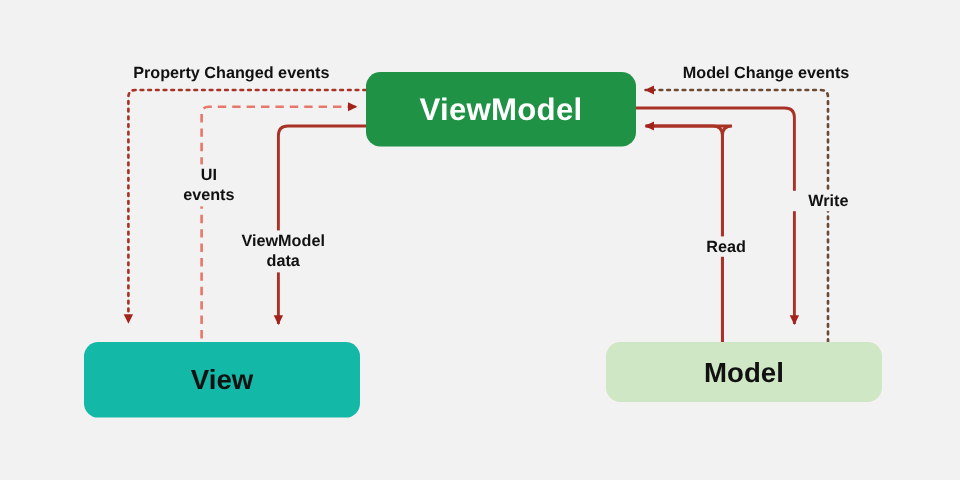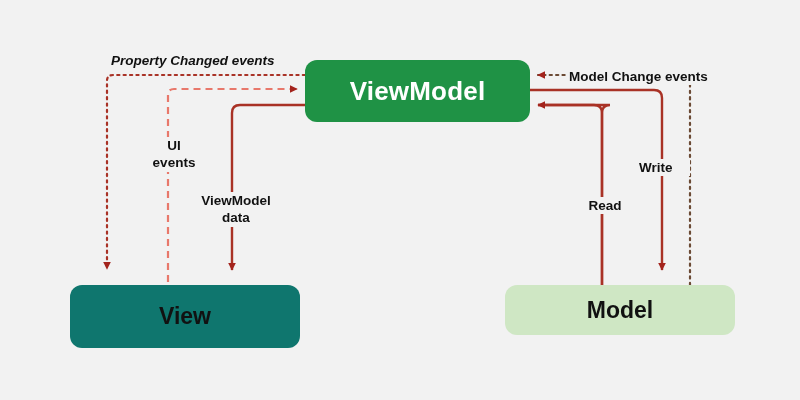--- a/index.html
+++ b/index.html
@@ -40,21 +40,21 @@
     color: #ffffff;
     font-size: 26px;
     font-weight: bold;
     letter-spacing: 0.2px;
   }
   .node-view {
     left: 70px;
     top: 285px;
     width: 230px;
     height: 63px;
-    background: #0f766e;
+    background: #14b8a6;
     color: #111111;
     font-size: 23px;
     font-weight: bold;
   }
   .node-model {
     left: 505px;
     top: 285px;
     width: 230px;
     height: 50px;
     background: #cfe7c4;
@@ -69,51 +69,49 @@
     font-weight: bold;
     line-height: 1.28;
     white-space: pre-line;
     background: #f2f2f2;
     padding: 0 3px;
   }
   .lbl-property-changed {
     left: 108px;
     top: 52px;
     text-align: left;
-    font-style: italic;
   }
   .lbl-model-change {
     left: 566px;
     top: 52px;
     text-align: left;
-    margin-top: 16px;
   }
   .lbl-ui-events {
     left: 145px;
     top: 137px;
     width: 52px;
     text-align: center;
   }
   .lbl-viewmodel-data {
     left: 194px;
     top: 192px;
     width: 78px;
     text-align: center;
   }
   .lbl-read {
     left: 578px;
     top: 197px;
     width: 48px;
     text-align: center;
   }
   .lbl-write {
-    left: 636px;
+    left: 656px;
     top: 159px;
     width: 48px;
-    text-align: left;
+    text-align: right;
   }
 </style>
 </head>
 <body>
 
 <div id="diagram">
 
   <svg width="800" height="400" viewBox="0 0 800 400">
     <defs>
       <marker id="arrow-red" markerWidth="9" markerHeight="9" refX="7.2" refY="4.5" orient="auto" markerUnits="userSpaceOnUse">

